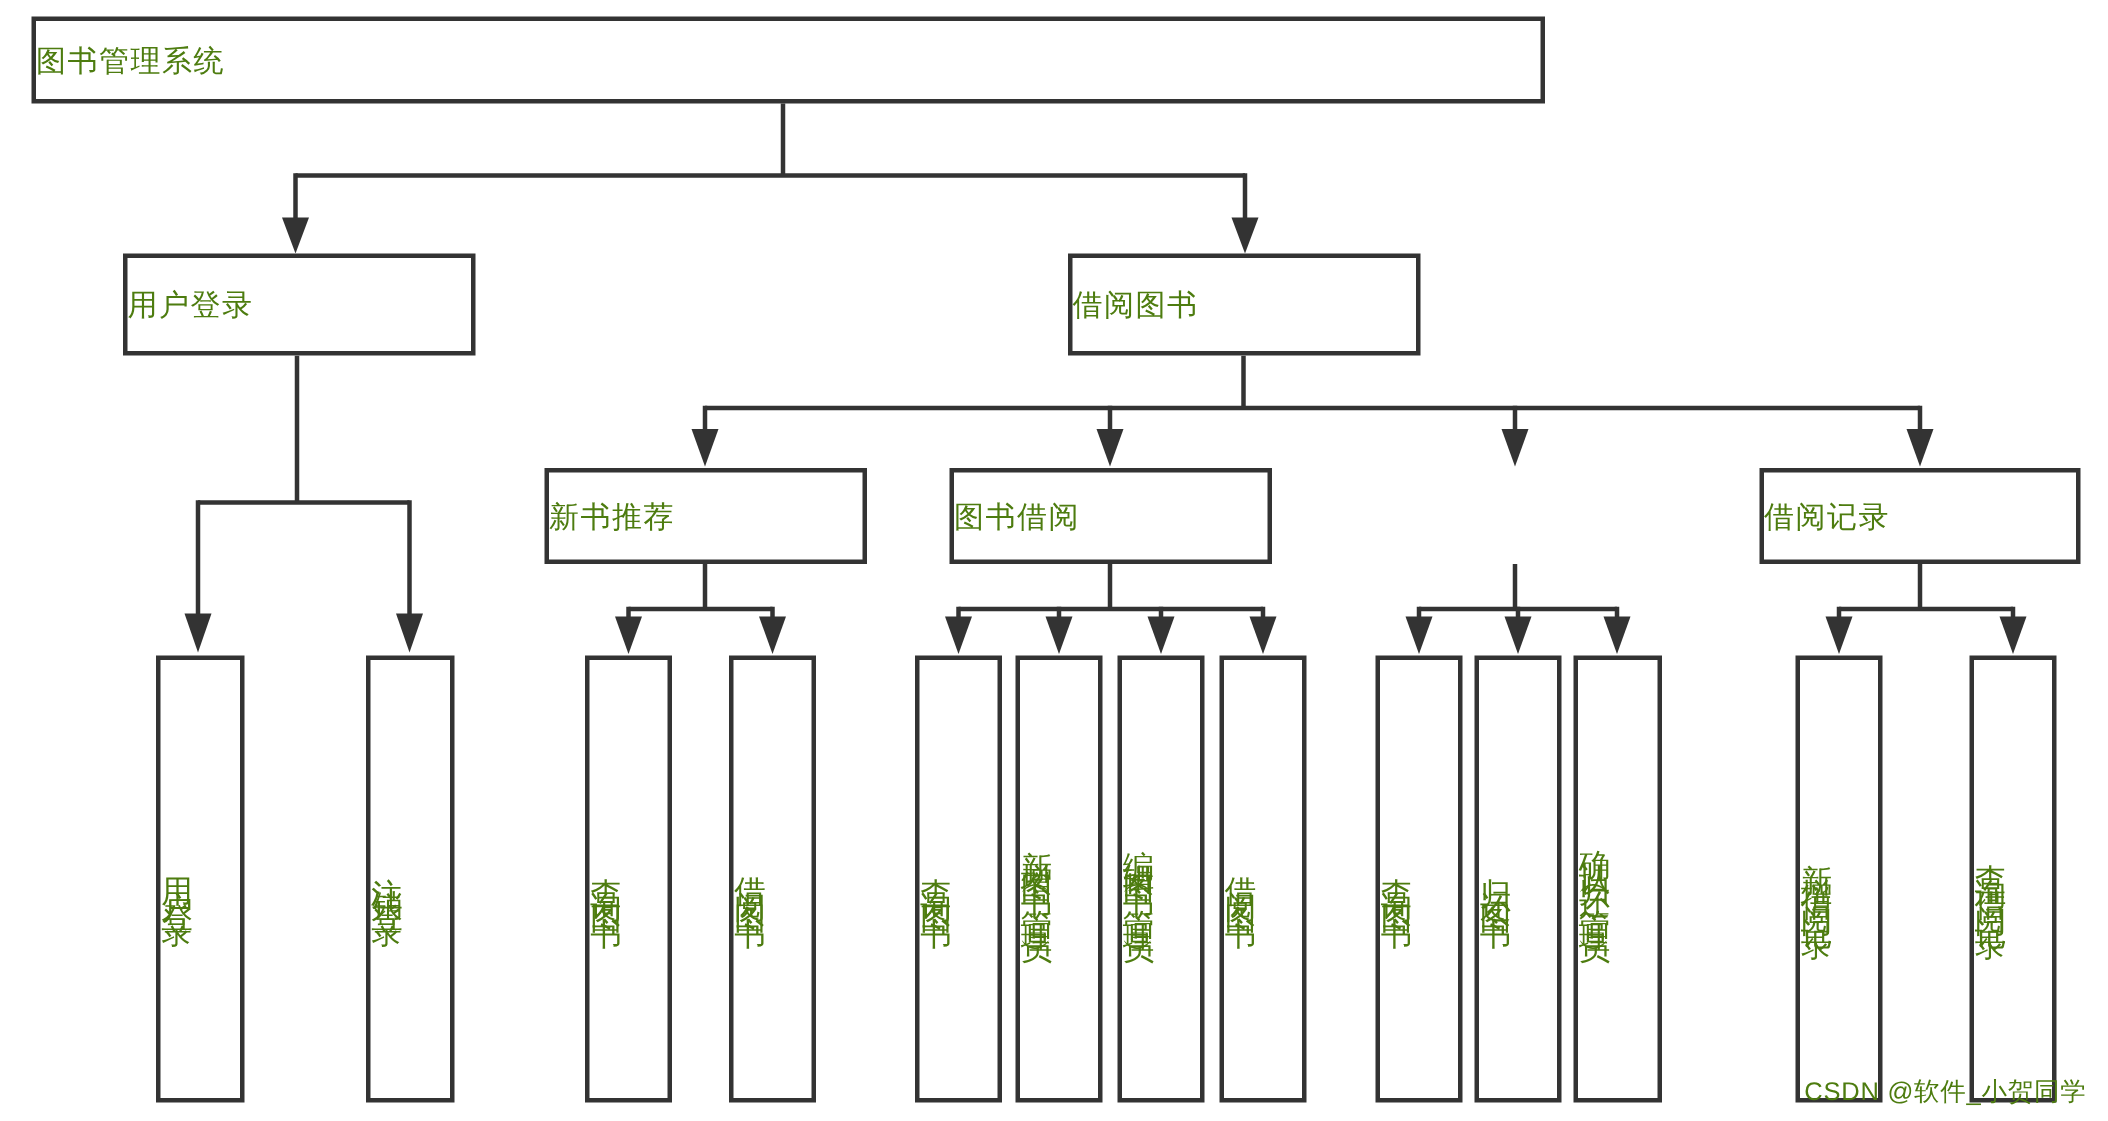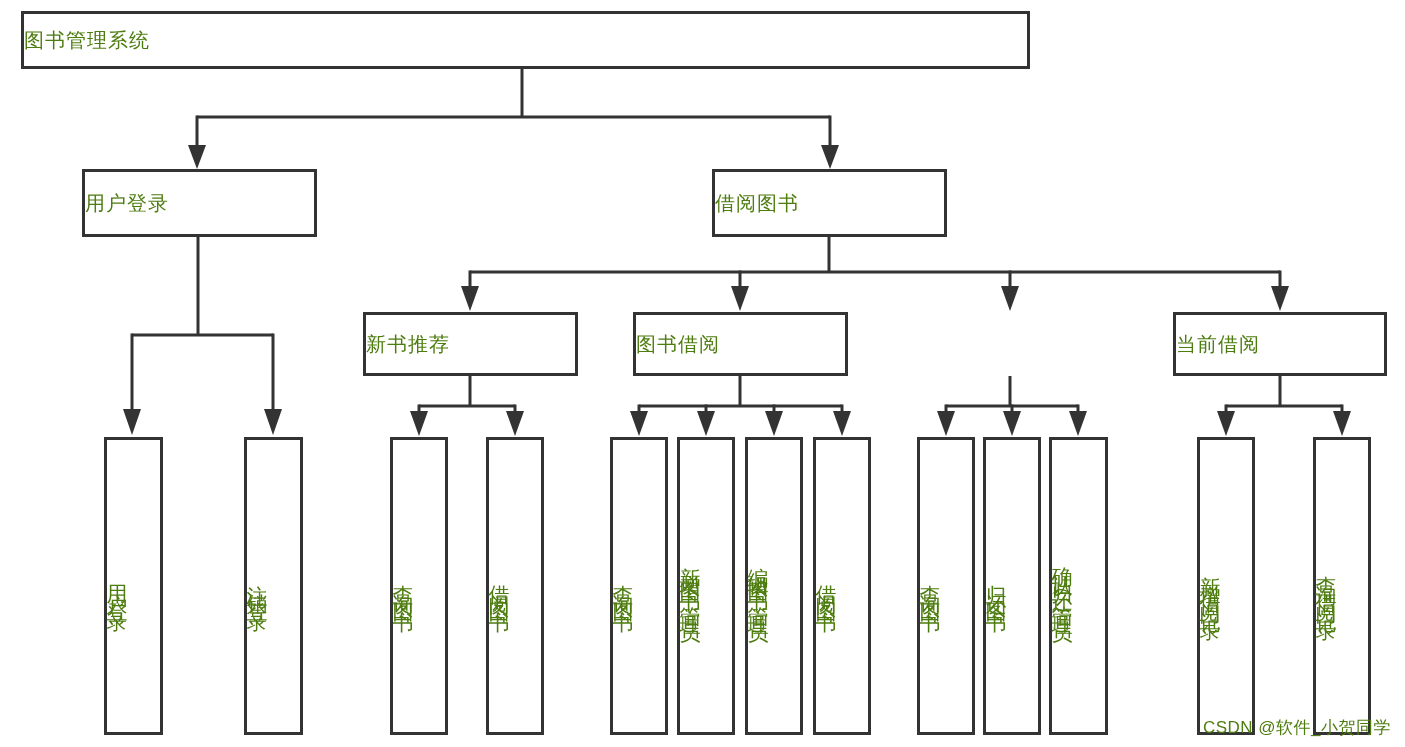--- a/index.html
+++ b/index.html
@@ -110,21 +110,21 @@
     <span class="hlabel">借阅图书</span>
   </div>
 
   <div class="box" style="left:633px; top:312px; width:215px; height:64px;">
     <span class="hlabel">图书借阅</span>
   </div>
   <div class="box" style="left:363px; top:312px; width:215px; height:64px;">
     <span class="hlabel">新书推荐</span>
   </div>
   <div class="box" style="left:1173px; top:312px; width:214px; height:64px;">
-    <span class="hlabel">当前借阅</span>
+    <span class="hlabel">借阅记录</span>
   </div>
 
   <div class="box" style="left:104px; top:437px; width:59px; height:298px;">
     <span class="vtext">用户登录</span>
   </div>
   <div class="box" style="left:244px; top:437px; width:59px; height:298px;">
     <span class="vtext">注销登录</span>
   </div>
 
   <div class="box" style="left:390px; top:437px; width:58px; height:298px;">

